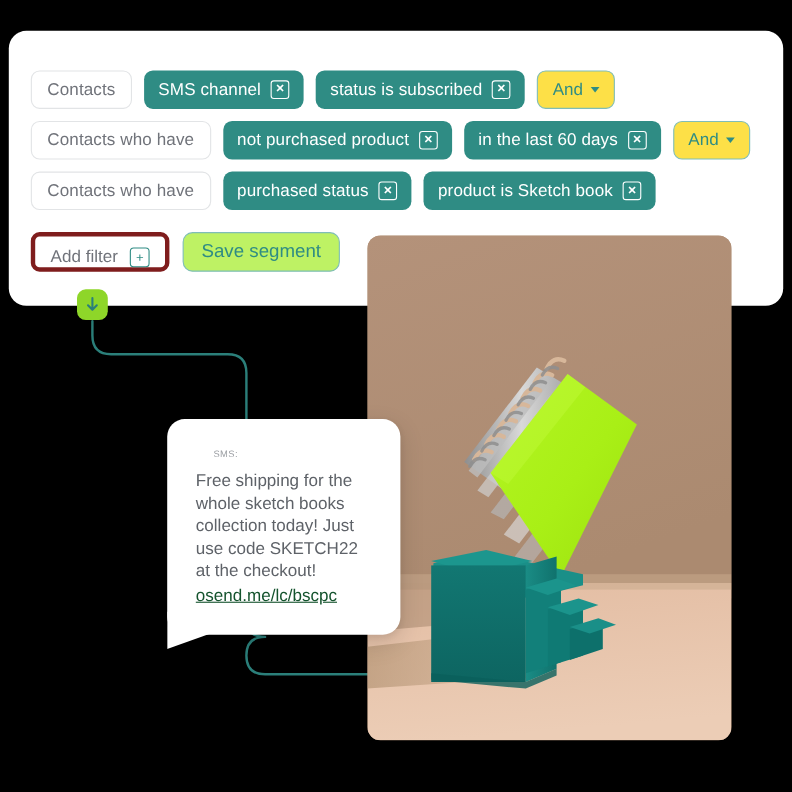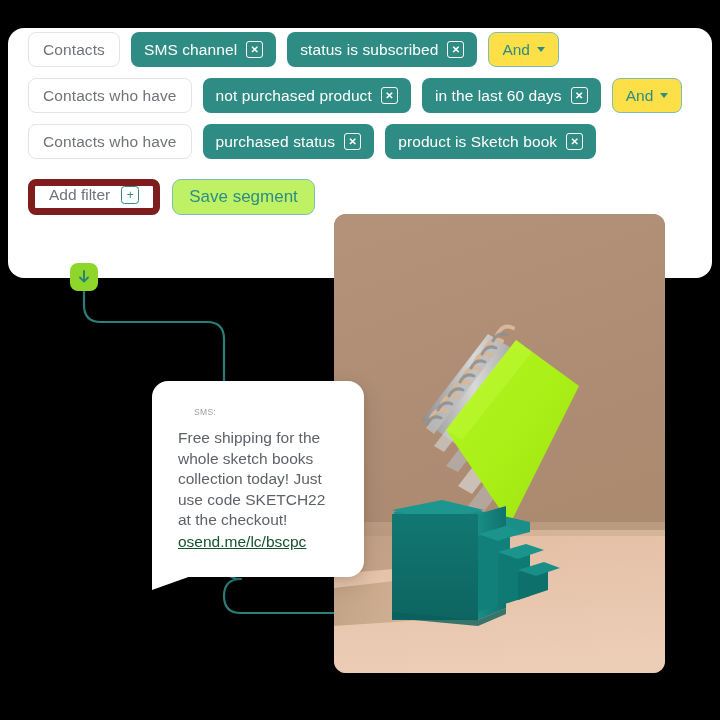--- a/index.html
+++ b/index.html
@@ -30,21 +30,21 @@
     position: absolute;
     left: 8px;
     top: 28px;
     width: 704px;
     height: 250px;
     background: #ffffff;
     border-radius: 16px;
     box-shadow: 0 10px 26px rgba(0,0,0,0.10), 0 2px 6px rgba(0,0,0,0.06);
     z-index: 3;
     box-sizing: border-box;
-    padding: 4px 20px 16px 20px;
+    padding: 36px 20px 16px 20px;
   }
   .filter-row {
     display: flex;
     align-items: center;
     gap: 11px;
     margin-bottom: 11px;
     height: 35px;
   }
   .pill-plain {
     display: inline-flex;
@@ -108,25 +108,25 @@
     border-top: 5px solid #2f8c84;
   }
   #actions-row {
     display: flex;
     align-items: center;
     gap: 12px;
     margin-top: 20px;
   }
   #add-filter {
     display: inline-flex;
-    align-items: flex-start;
+    align-items: flex-end;
     gap: 11px;
     height: 36px;
     padding: 0 14px;
-    border: 7px solid #7f1d1d;
+    border: 4px solid #7f1d1d;
     border-radius: 8px;
     background: #ffffff;
     color: #70737a;
     font-size: 15.5px;
     white-space: nowrap;
     box-sizing: border-box;
   }
   .plusbox {
     display: inline-flex;
     align-items: center;

